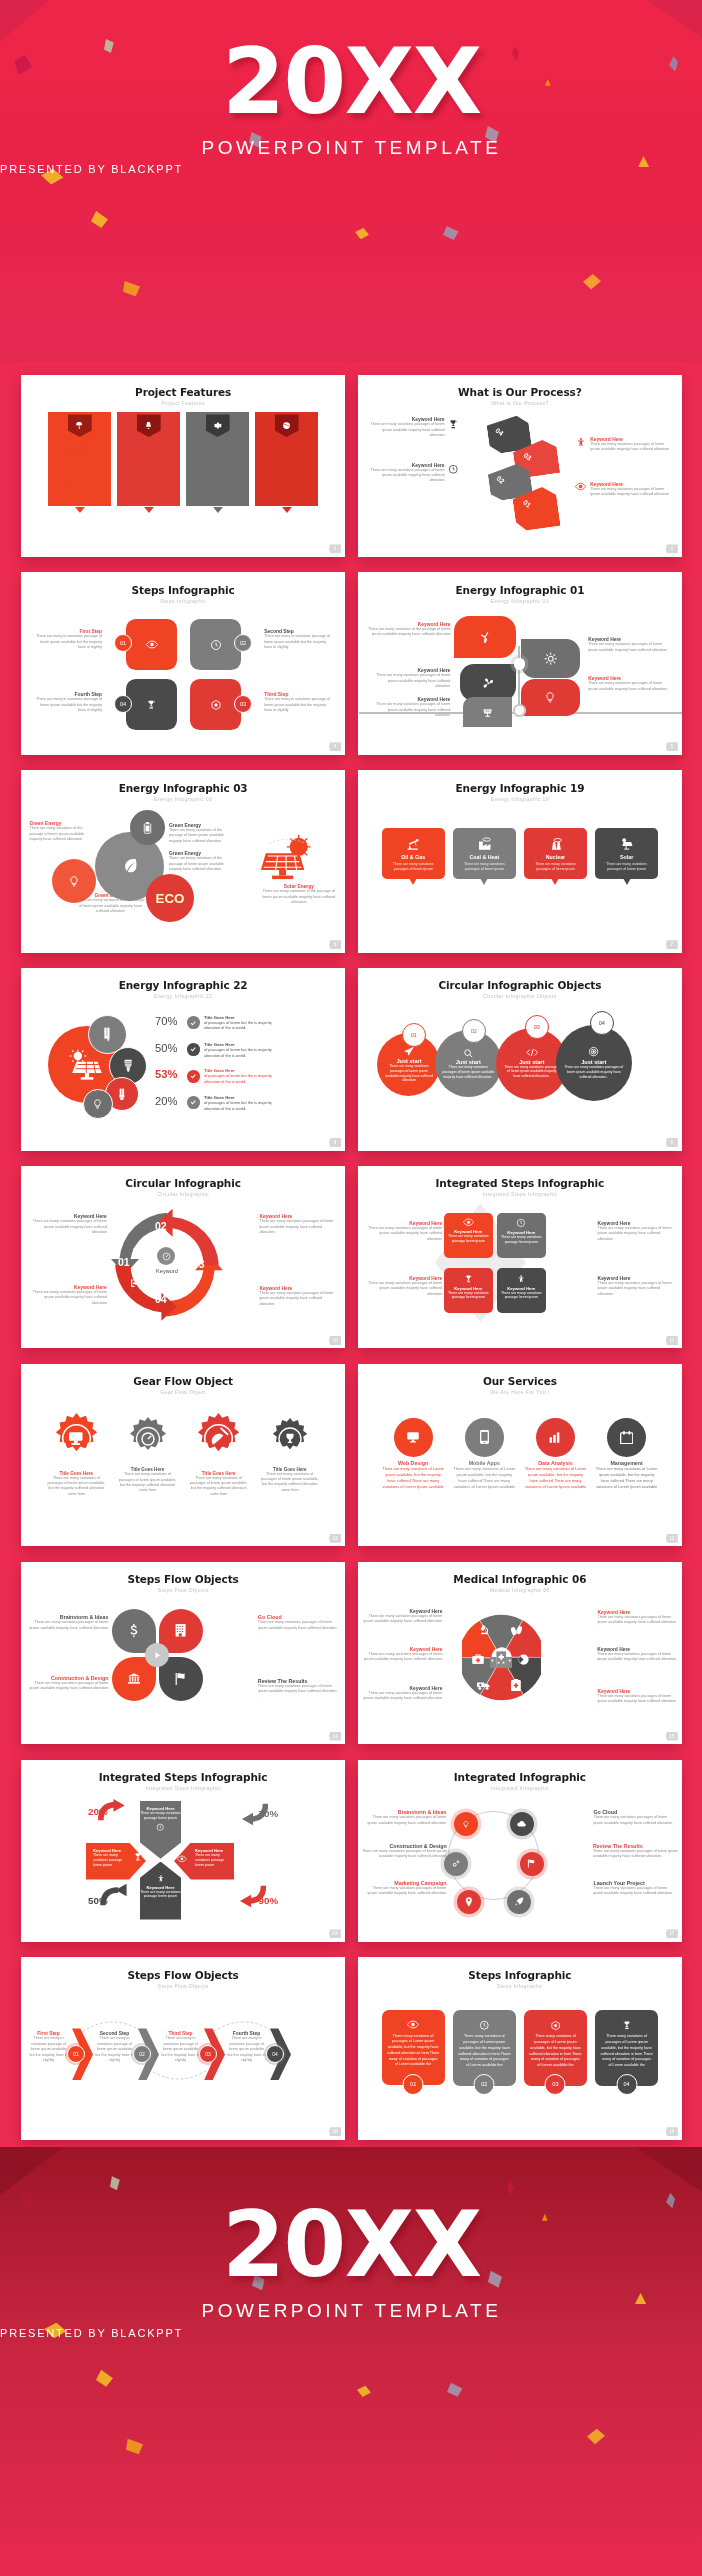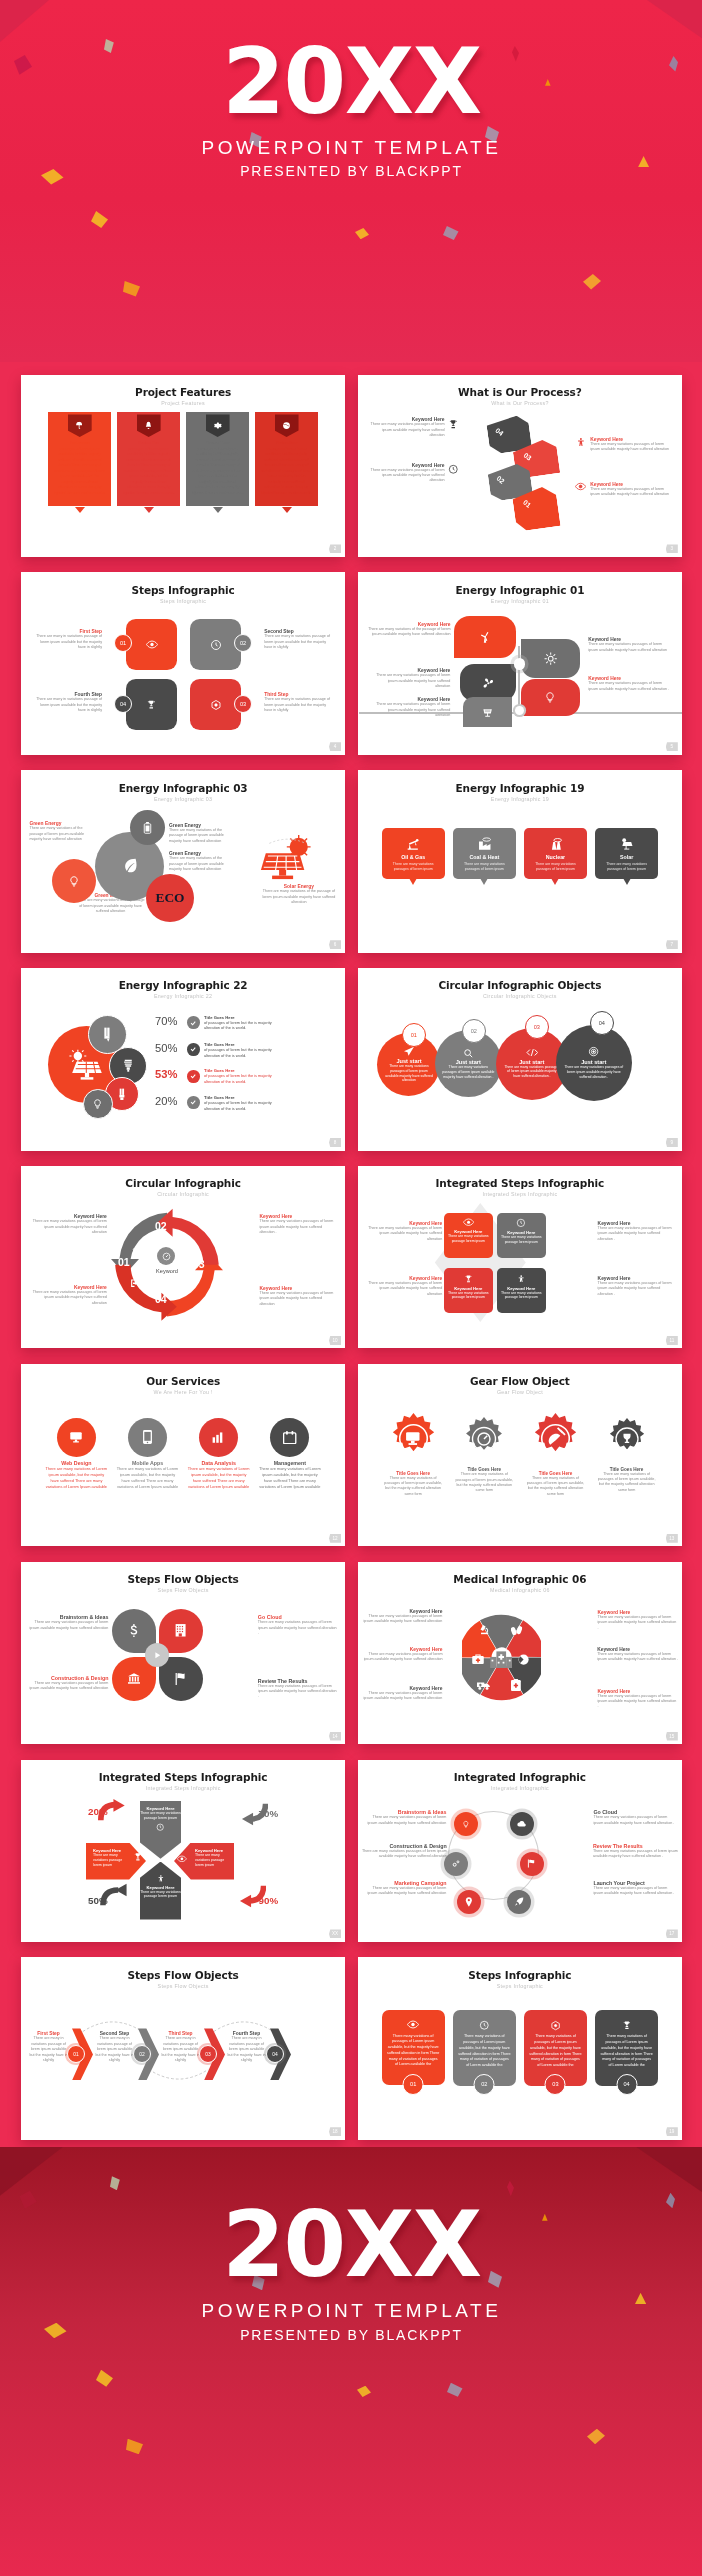--- a/index.html
+++ b/index.html
@@ -4,21 +4,21 @@
 <style>
   *{box-sizing:border-box;margin:0;padding:0;}
   body{width:703px;height:2576px;font-family:"Liberation Sans",sans-serif;background:#ec2b52;overflow:hidden;position:relative;}
   .hero{position:relative;height:362px;background:linear-gradient(180deg,#ee2549 0%,#e82348 55%,#e52a52 100%);overflow:hidden;}
   .hero.bottom{height:432px;background:linear-gradient(180deg,#9e1526 0%,#c3243e 40%,#e8294f 100%);}
   .poly{position:absolute;opacity:.85;}
   .hero-title{position:absolute;left:0;right:0;top:37px;text-align:center;font-size:90px;font-weight:bold;color:#fff;letter-spacing:-1.4px;text-shadow:3.5px 4.9px 5.6px rgba(120,0,20,.35);line-height:1;font-family:"DejaVu Sans",sans-serif;}
   .hero.bottom .hero-title{top:53px;}
   .hero-sub{position:absolute;left:0;right:0;top:137px;text-align:center;font-size:19px;color:#fff;letter-spacing:3.5px;font-weight:300;}
   .hero.bottom .hero-sub{top:153px;}
-  .hero-by{position:absolute;left:0;right:0;top:163px;text-align:center;font-size:14px;color:#fff;letter-spacing:1.8px;}
+  .hero-by{position:absolute;left:0;right:0;top:163px;font-size:11px;color:#fff;letter-spacing:1.8px;}
   .hero.bottom .hero-by{top:180px;}
   .grid{padding:12.6px 21px 7px 21px;display:grid;grid-template-columns:1fr 1fr;gap:15.5px 12.6px;}
   .slide{position:relative;background:#fff;aspect-ratio:16/9;box-shadow:0 4.9px 12.6px rgba(110,0,25,.33);overflow:hidden;}
   .s-title{text-align:center;font-size:10.5px;font-weight:bold;color:#1c1c1c;margin-top:11.2px;letter-spacing:-0.1px;font-family:"DejaVu Sans",sans-serif;}
   .s-sub{text-align:center;font-size:5.3px;color:#c3c3c3;margin-top:2.1px;letter-spacing:0.3px;}
   .pg{position:absolute;right:4.2px;bottom:3.5px;width:12px;height:9px;background:#d6d6d6;color:#fff;font-size:4.6px;display:flex;align-items:center;justify-content:center;clip-path:polygon(10% 0,100% 0,100% 100%,10% 100%,0 50%);}
   .body{position:absolute;left:0;right:0;top:37px;bottom:7px;}
   .ico{fill:#fff;}
   .small{font-size:3.7px;line-height:1.45;color:#8a8a8a;}
   .kw{font-size:4.9px;font-weight:bold;}
@@ -321,21 +321,21 @@
             <rect x="1.5" y="3.5" width="13" height="19" rx="2" fill="none" stroke="#fff" stroke-width="1.8"></rect>
             <rect x="4" y="7" width="8" height="12"></rect>
           </svg>
         </div>
       <div class="rnd" style="position:absolute;left:31px;top:52px;width:44px;height:44px;background:#f0563a;">
           <svg width="12" height="13.4" viewBox="0 0 24 24" fill="none" stroke="#fff" stroke-width="1.8">
             <path d="M12 2a6.5 6.5 0 00-4 11.6V16h8v-2.4A6.5 6.5 0 0012 2z"></path>
             <path d="M9 18h6M10 20.5h4"></path>
           </svg>
         </div>
-      <div class="rnd" style="position:absolute;left:125px;top:67px;width:48px;height:48px;background:#e03a35;color:#0f172a;font-size:13.4px;font-weight:bold;font-family:Liberation Serif, serif;">ECO</div>
+      <div class="rnd" style="position:absolute;left:125px;top:67px;width:48px;height:48px;background:#e03a35;color:#fef9c3;font-size:13.4px;font-weight:bold;font-family:Liberation Sans, sans-serif;">ECO</div>
       <div style="position:absolute;right:25px;top:28px;width:65px;height:49px;">
         <svg width="65" height="49" viewBox="0 0 92 70">
             <circle cx="62" cy="17" r="13" fill="#f04323"></circle>
             <g stroke="#f04323" stroke-width="2">
               <path d="M62 0v5M62 29v5M45 17h5M74 17h5M50 5l3 3M71 26l3 3M74 5l-3 3M53 26l-3 3"></path>
             </g>
             <path d="M8 50h62l-7-24H15z" fill="#f04323"></path>
             <path d="M18 30h42M15 38h48M12 46h54" stroke="#fff" stroke-width="1.6"></path>
             <path d="M32 30l-3 20M44 30l0 20M56 30l3 20" stroke="#fff" stroke-width="1.6"></path>
             <rect x="34" y="50" width="10" height="8" fill="#f04323"></rect>
@@ -654,73 +654,20 @@
             <path d="M5 8h14v2.2h-4.5L16 21h-2.4l-1.6-6-1.6 6H8l1.5-10.8H5z"></path>
           </svg>
         <div style="font-size:4.2px;font-weight:bold;margin-top:2.1px;">Keyword Here</div>
         <div style="font-size:3.5px;line-height:1.4;">There are many variations passage lorem ipsum</div>
       </div>
     </div>
     <div class="pg">11</div>
   </div>
 
   <div class="slide">
-    <div class="s-title">Our Services</div>
-    <div class="s-sub">We Are Here For You !</div>
-    <div class="body">
-        <div class="row4" style="padding-top:17px;">
-      <div class="cell">
-        <div class="rnd" style="width:39px;height:39px;background:#f04323;">
-              <svg width="14" height="12.6" viewBox="0 0 24 22" class="ico">
-                <rect x="2" y="2" width="20" height="13" rx="2"></rect>
-                <path d="M10 15h4v3h-4zM7 18h10v2H7z"></path>
-              </svg>
-            </div>
-        <div style="font-size:5.3px;font-weight:bold;color:#e8453c;margin-top:3.5px;">Web Design</div>
-        <div style="font-size:3.9px;line-height:1.5;color:#e8453c;">There are many variations of Lorem ipsum available, but the majority have suffered  There are many variations of Lorem Ipsum available</div>
-      </div>
-      <div class="cell">
-        <div class="rnd" style="width:39px;height:39px;background:#7d7d7d;">
-              <svg width="9" height="14" viewBox="0 0 14 22" class="ico">
-                <rect x="0" y="0" width="14" height="22" rx="2.2"></rect>
-                <rect x="2" y="3" width="10" height="14" fill="#7d7d7d"></rect>
-                <circle cx="7" cy="19.5" r="1.2" fill="#7d7d7d"></circle>
-              </svg>
-            </div>
-        <div style="font-size:5.3px;font-weight:bold;color:#777;margin-top:3.5px;">Mobile Apps</div>
-        <div style="font-size:3.9px;line-height:1.5;color:#888;">There are many variations of Lorem ipsum available, but the majority have suffered  There are many variations of Lorem Ipsum available</div>
-      </div>
-      <div class="cell">
-        <div class="rnd" style="width:39px;height:39px;background:#e03a35;">
-              <svg width="13.4" height="12.6" viewBox="0 0 22 20" class="ico">
-                <rect x="1" y="10" width="4" height="9"></rect>
-                <rect x="7" y="6" width="4" height="13"></rect>
-                <rect x="13" y="2" width="4" height="17"></rect>
-              </svg>
-            </div>
-        <div style="font-size:5.3px;font-weight:bold;color:#e8453c;margin-top:3.5px;">Data Analysis</div>
-        <div style="font-size:3.9px;line-height:1.5;color:#e8453c;">There are many variations of Lorem ipsum available, but the majority have suffered  There are many variations of Lorem Ipsum available</div>
-      </div>
-      <div class="cell">
-        <div class="rnd" style="width:39px;height:39px;background:#4a4a4a;">
-              <svg width="13.4" height="13.4" viewBox="0 0 22 22" class="ico">
-                <rect x="1" y="3" width="20" height="18" rx="2" fill="none" stroke="#fff" stroke-width="2.2"></rect>
-                <rect x="5" y="0" width="3" height="6" rx="1.4"></rect>
-                <rect x="14" y="0" width="3" height="6" rx="1.4"></rect>
-              </svg>
-            </div>
-        <div style="font-size:5.3px;font-weight:bold;color:#555;margin-top:3.5px;">Management</div>
-        <div style="font-size:3.9px;line-height:1.5;color:#777;">There are many variations of Lorem ipsum available, but the majority have suffered  There are many variations of Lorem Ipsum available</div>
-      </div>
-    </div>
-      </div>
-    <div class="pg">12</div>
-  </div>
-
-  <div class="slide">
     <div class="s-title">Gear Flow Object</div>
     <div class="s-sub">Gear Flow Object</div>
     <div class="body">
         <div class="row4" style="padding-top:11.2px;">
       <div class="cell">
         <svg width="53" height="53" viewBox="0 0 100 100" style="margin:0 auto;">
               <path d="M50 2l7 9 11-4 3 11 11 2-2 11 9 7-9 7 2 11-11 2-3 11-11-4-7 9-7-9-11 4-3-11-11-2 2-11-9-7 9-7-2-11 11-2 3-11 11 4z" fill="#f04323"></path>
               <circle cx="50" cy="50" r="26" fill="none" stroke="#fff" stroke-width="3"></circle>
               <g fill="#fff" transform="translate(36,38) scale(1.15)">
                 <rect x="0" y="0" width="22" height="14" rx="2"></rect>
@@ -765,20 +712,73 @@
               <g fill="#fff" transform="translate(38,36) scale(1)">
                 <path d="M4 2h16v6a8 8 0 01-6 7.8V20h3v3H7v-3h3v-4.2A8 8 0 014 8V2z"></path>
               </g>
             </svg>
         <div style="font-size:4.6px;font-weight:bold;color:#555;margin-top:5.6px;">Title Goes Here</div>
         <div class="small">There are many variations of passages of lorem ipsum available, but the majority suffered alteration some form</div>
       </div>
     </div>
       </div>
     <div class="pg">13</div>
+  </div>
+
+  <div class="slide">
+    <div class="s-title">Our Services</div>
+    <div class="s-sub">We Are Here For You !</div>
+    <div class="body">
+        <div class="row4" style="padding-top:17px;">
+      <div class="cell">
+        <div class="rnd" style="width:39px;height:39px;background:#f04323;">
+              <svg width="14" height="12.6" viewBox="0 0 24 22" class="ico">
+                <rect x="2" y="2" width="20" height="13" rx="2"></rect>
+                <path d="M10 15h4v3h-4zM7 18h10v2H7z"></path>
+              </svg>
+            </div>
+        <div style="font-size:5.3px;font-weight:bold;color:#e8453c;margin-top:3.5px;">Web Design</div>
+        <div style="font-size:3.9px;line-height:1.5;color:#e8453c;">There are many variations of Lorem ipsum available, but the majority have suffered  There are many variations of Lorem Ipsum available</div>
+      </div>
+      <div class="cell">
+        <div class="rnd" style="width:39px;height:39px;background:#7d7d7d;">
+              <svg width="9" height="14" viewBox="0 0 14 22" class="ico">
+                <rect x="0" y="0" width="14" height="22" rx="2.2"></rect>
+                <rect x="2" y="3" width="10" height="14" fill="#7d7d7d"></rect>
+                <circle cx="7" cy="19.5" r="1.2" fill="#7d7d7d"></circle>
+              </svg>
+            </div>
+        <div style="font-size:5.3px;font-weight:bold;color:#777;margin-top:3.5px;">Mobile Apps</div>
+        <div style="font-size:3.9px;line-height:1.5;color:#888;">There are many variations of Lorem ipsum available, but the majority have suffered  There are many variations of Lorem Ipsum available</div>
+      </div>
+      <div class="cell">
+        <div class="rnd" style="width:39px;height:39px;background:#e03a35;">
+              <svg width="13.4" height="12.6" viewBox="0 0 22 20" class="ico">
+                <rect x="1" y="10" width="4" height="9"></rect>
+                <rect x="7" y="6" width="4" height="13"></rect>
+                <rect x="13" y="2" width="4" height="17"></rect>
+              </svg>
+            </div>
+        <div style="font-size:5.3px;font-weight:bold;color:#e8453c;margin-top:3.5px;">Data Analysis</div>
+        <div style="font-size:3.9px;line-height:1.5;color:#e8453c;">There are many variations of Lorem ipsum available, but the majority have suffered  There are many variations of Lorem Ipsum available</div>
+      </div>
+      <div class="cell">
+        <div class="rnd" style="width:39px;height:39px;background:#4a4a4a;">
+              <svg width="13.4" height="13.4" viewBox="0 0 22 22" class="ico">
+                <rect x="1" y="3" width="20" height="18" rx="2" fill="none" stroke="#fff" stroke-width="2.2"></rect>
+                <rect x="5" y="0" width="3" height="6" rx="1.4"></rect>
+                <rect x="14" y="0" width="3" height="6" rx="1.4"></rect>
+              </svg>
+            </div>
+        <div style="font-size:5.3px;font-weight:bold;color:#555;margin-top:3.5px;">Management</div>
+        <div style="font-size:3.9px;line-height:1.5;color:#777;">There are many variations of Lorem ipsum available, but the majority have suffered  There are many variations of Lorem Ipsum available</div>
+      </div>
+    </div>
+      </div>
+    <div class="pg">12</div>
   </div>
 
   <div class="slide">
     <div class="s-title">Steps Flow Objects</div>
     <div class="s-sub">Steps Flow Objects</div>
     <div class="body">
       <div style="position:absolute;left:8.4px;top:15.5px;width:79px;text-align:right;">
           <div class="kw d" style="font-size:5.3px;">Brainstorm &amp; Ideas</div>
           <div class="small">There are many variations passages of lorem ipsum available  majority have suffered alteration</div>
         </div>

